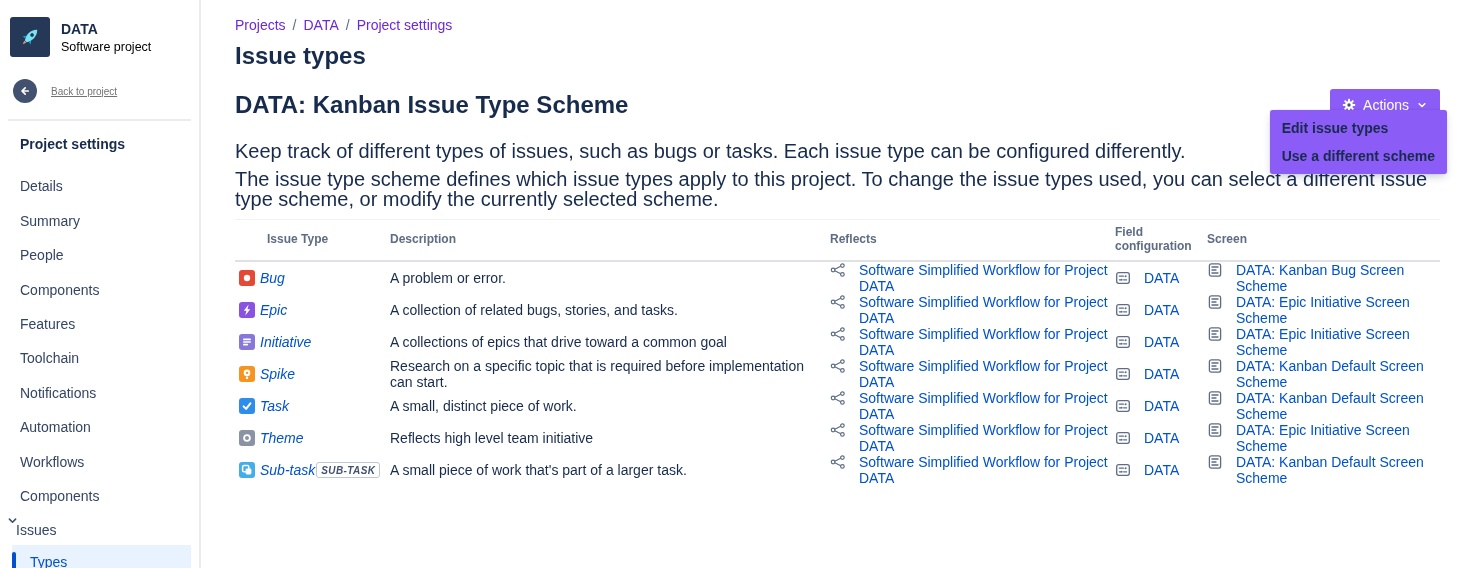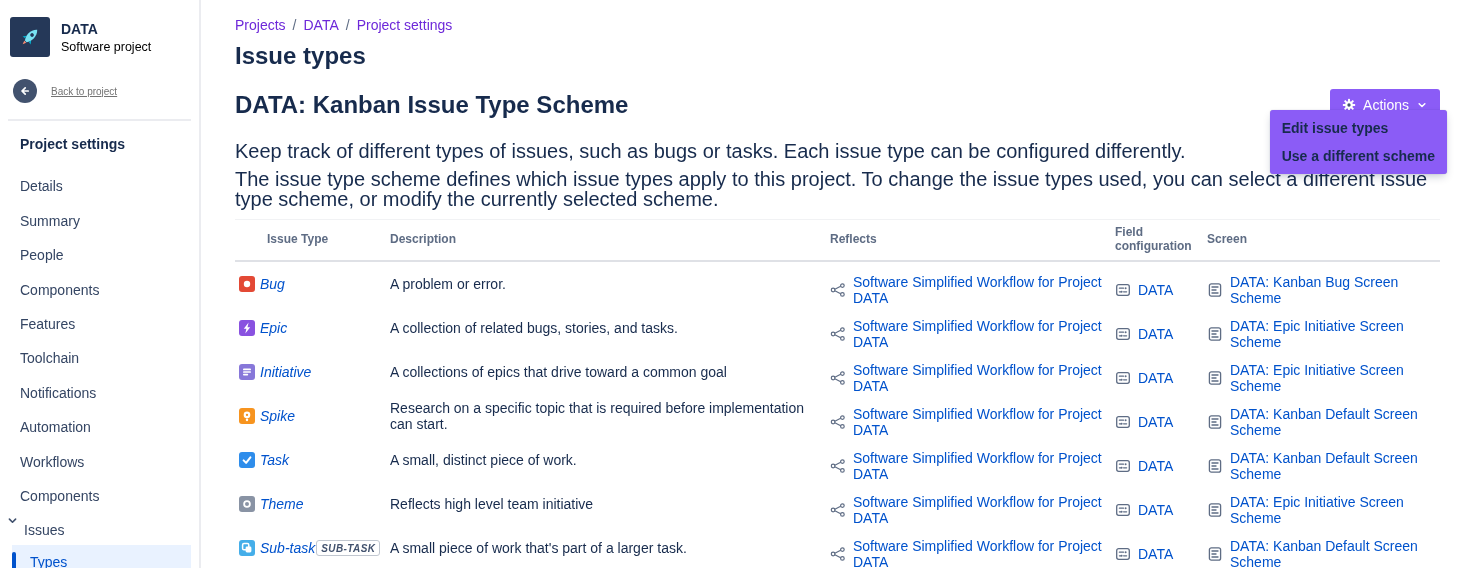--- a/index.html
+++ b/index.html
@@ -28,21 +28,21 @@
     display:flex; align-items:center; justify-content:center; flex:0 0 auto;
   }
   .back-label { font-size:10px; color:#737373;text-decoration:underline; }
   .sidebar-divider { border:none; border-top:2px solid #EBECF0; margin:16px 8px 0 8px; }
   .section-title { font-size:14px; font-weight:700; color:#172B4D; padding:15px 0 0 20px; }
   .nav { margin-top:8px; }
   .nav-item {
     height:34.4px; display:flex; align-items:flex-end; padding-left:20px;
     font-size:14px; color:#344563; cursor:pointer;
   }
-  .nav-item-issues { padding-left:24px; position:relative; }
+  .nav-item-issues { padding-left:16px; position:relative; }
   .nav-item-issues .caret { position:absolute; left:6px; top:10px; color:#42526E; }
   .nav-sub-selected {
     margin:7px 8px 0 12px; height:34px; background:#E9F2FF; border-radius:0;
     display:flex; align-items:center; padding-left:18px; position:relative;
     font-size:14px; font-weight:500; color:#0052CC; cursor:pointer;
   }
   .nav-sub-selected .sel-bar {
     position:absolute; left:0; top:7px; width:4px; height:20px;
     background:#0052CC; border-radius:2px;
   }
@@ -64,21 +64,21 @@
   .intro + .intro { margin-top:8px; }
 
   
   table { width:1205px; border-collapse:collapse; margin-top:10px; table-layout:fixed; }
   thead th {
     font-size:12px; color:#5E6C84; font-weight:600; text-align:left;
     padding:5px 0 7px; border-top:1px solid #F1F2F4; border-bottom:2px solid #DFE1E6;
   }
   thead th:first-child { padding-left:32px; }
   tbody td { height:31px; font-size:14px; padding:0; vertical-align:middle; }
-  .cell-flex { display:flex; align-items:center; gap:7px;margin-top:12px; }
+  .cell-flex { display:flex; gap:13px; }
   .name-cell { display:flex; align-items:center; gap:5px; padding-left:4px;font-style:italic; }
   .desc { color:#172B4D; }
   .gray-ic { color:#5E6C84; flex:0 0 auto; }
   .lozenge {
     display:inline-block; margin-left:6px; padding:2px 4px 1px; border:1px solid #C1C7D0;
     border-radius:3px; font-size:10px; font-weight:700; letter-spacing:.4px; color:#42526E;
     background:#fff; line-height:11px;
   }
 
   

